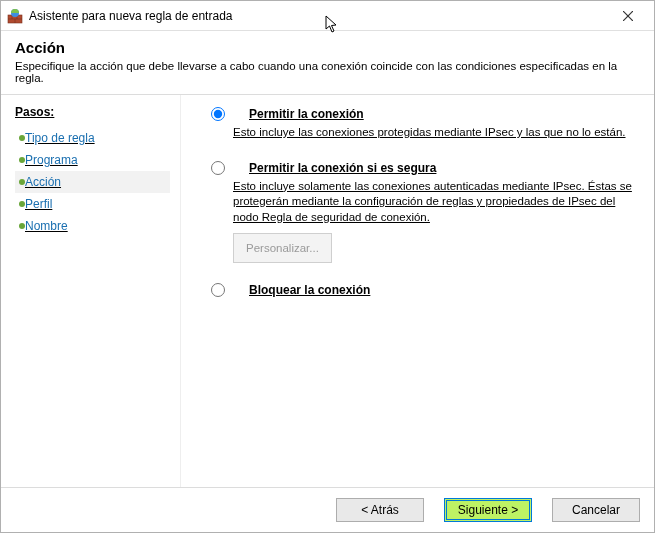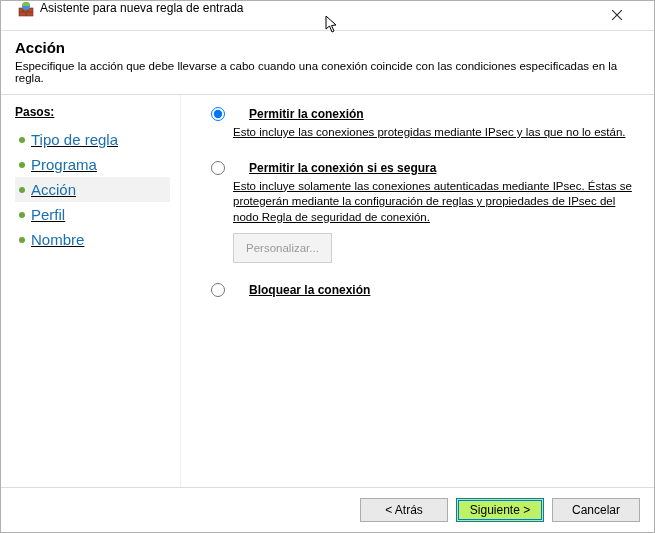--- a/index.html
+++ b/index.html
@@ -13,22 +13,22 @@
     height: 533px;
     border: 1px solid #b0b0b0;
     display: flex;
     flex-direction: column;
     position: relative;
     overflow: hidden;
   }
   .titlebar {
     height: 30px;
     display: flex;
-    align-items: flex-start;
-    padding: 0 17px;
+    align-items: center;
+    padding: 0 6px;
     border-bottom: 1px solid #e0e0e0;
   }
   .titlebar .app-icon {
     width: 16px; height: 16px; margin-right: 6px;
     display: inline-flex; align-items: center; justify-content: center;
   }
   .titlebar .title { flex: 1; font-size: 12px; color: #000; }
   .titlebar .close {
     width: 40px; height: 28px; display:flex; align-items:center; justify-content:center;
     font-size: 14px; color:#333;
@@ -63,23 +63,22 @@
     border-right: 1px solid #eee;
   }
   .sidebar .steps-label {
     font-weight: 700;
     font-size: 12px;
     margin-bottom: 8px;
   }
   .step {
     display: flex;
     align-items: center;
-    gap: 6px;
     padding: 4px 4px;
-    font-size: 15px;
+    font-size: 12px;
     color: #1a6fb0;
     cursor: pointer;
   }
   .step .bullet {
     width: 6px; height: 6px; border-radius: 50%;
     background: #6aa63a;
     flex: 0 0 auto;
   }
   .step.active {
     background: #f2f2f2;
@@ -126,21 +125,21 @@
     border: 1px solid #cfcfcf;
     color: #9a9a9a;
     cursor: default;
   }
 
   .footer {
     border-top: 1px solid #dcdcdc;
     padding: 10px 14px;
     display: flex;
     justify-content: flex-end;
-    gap: 8px;
+    gap: 20px;
     background: #fff;
   }
   .footer button {
     min-width: 88px;
     height: 24px;
     font-size: 12px;
     font-family: inherit;
     background: #e9e9e9;
     border: 1px solid #adadad;
     color: #000;

